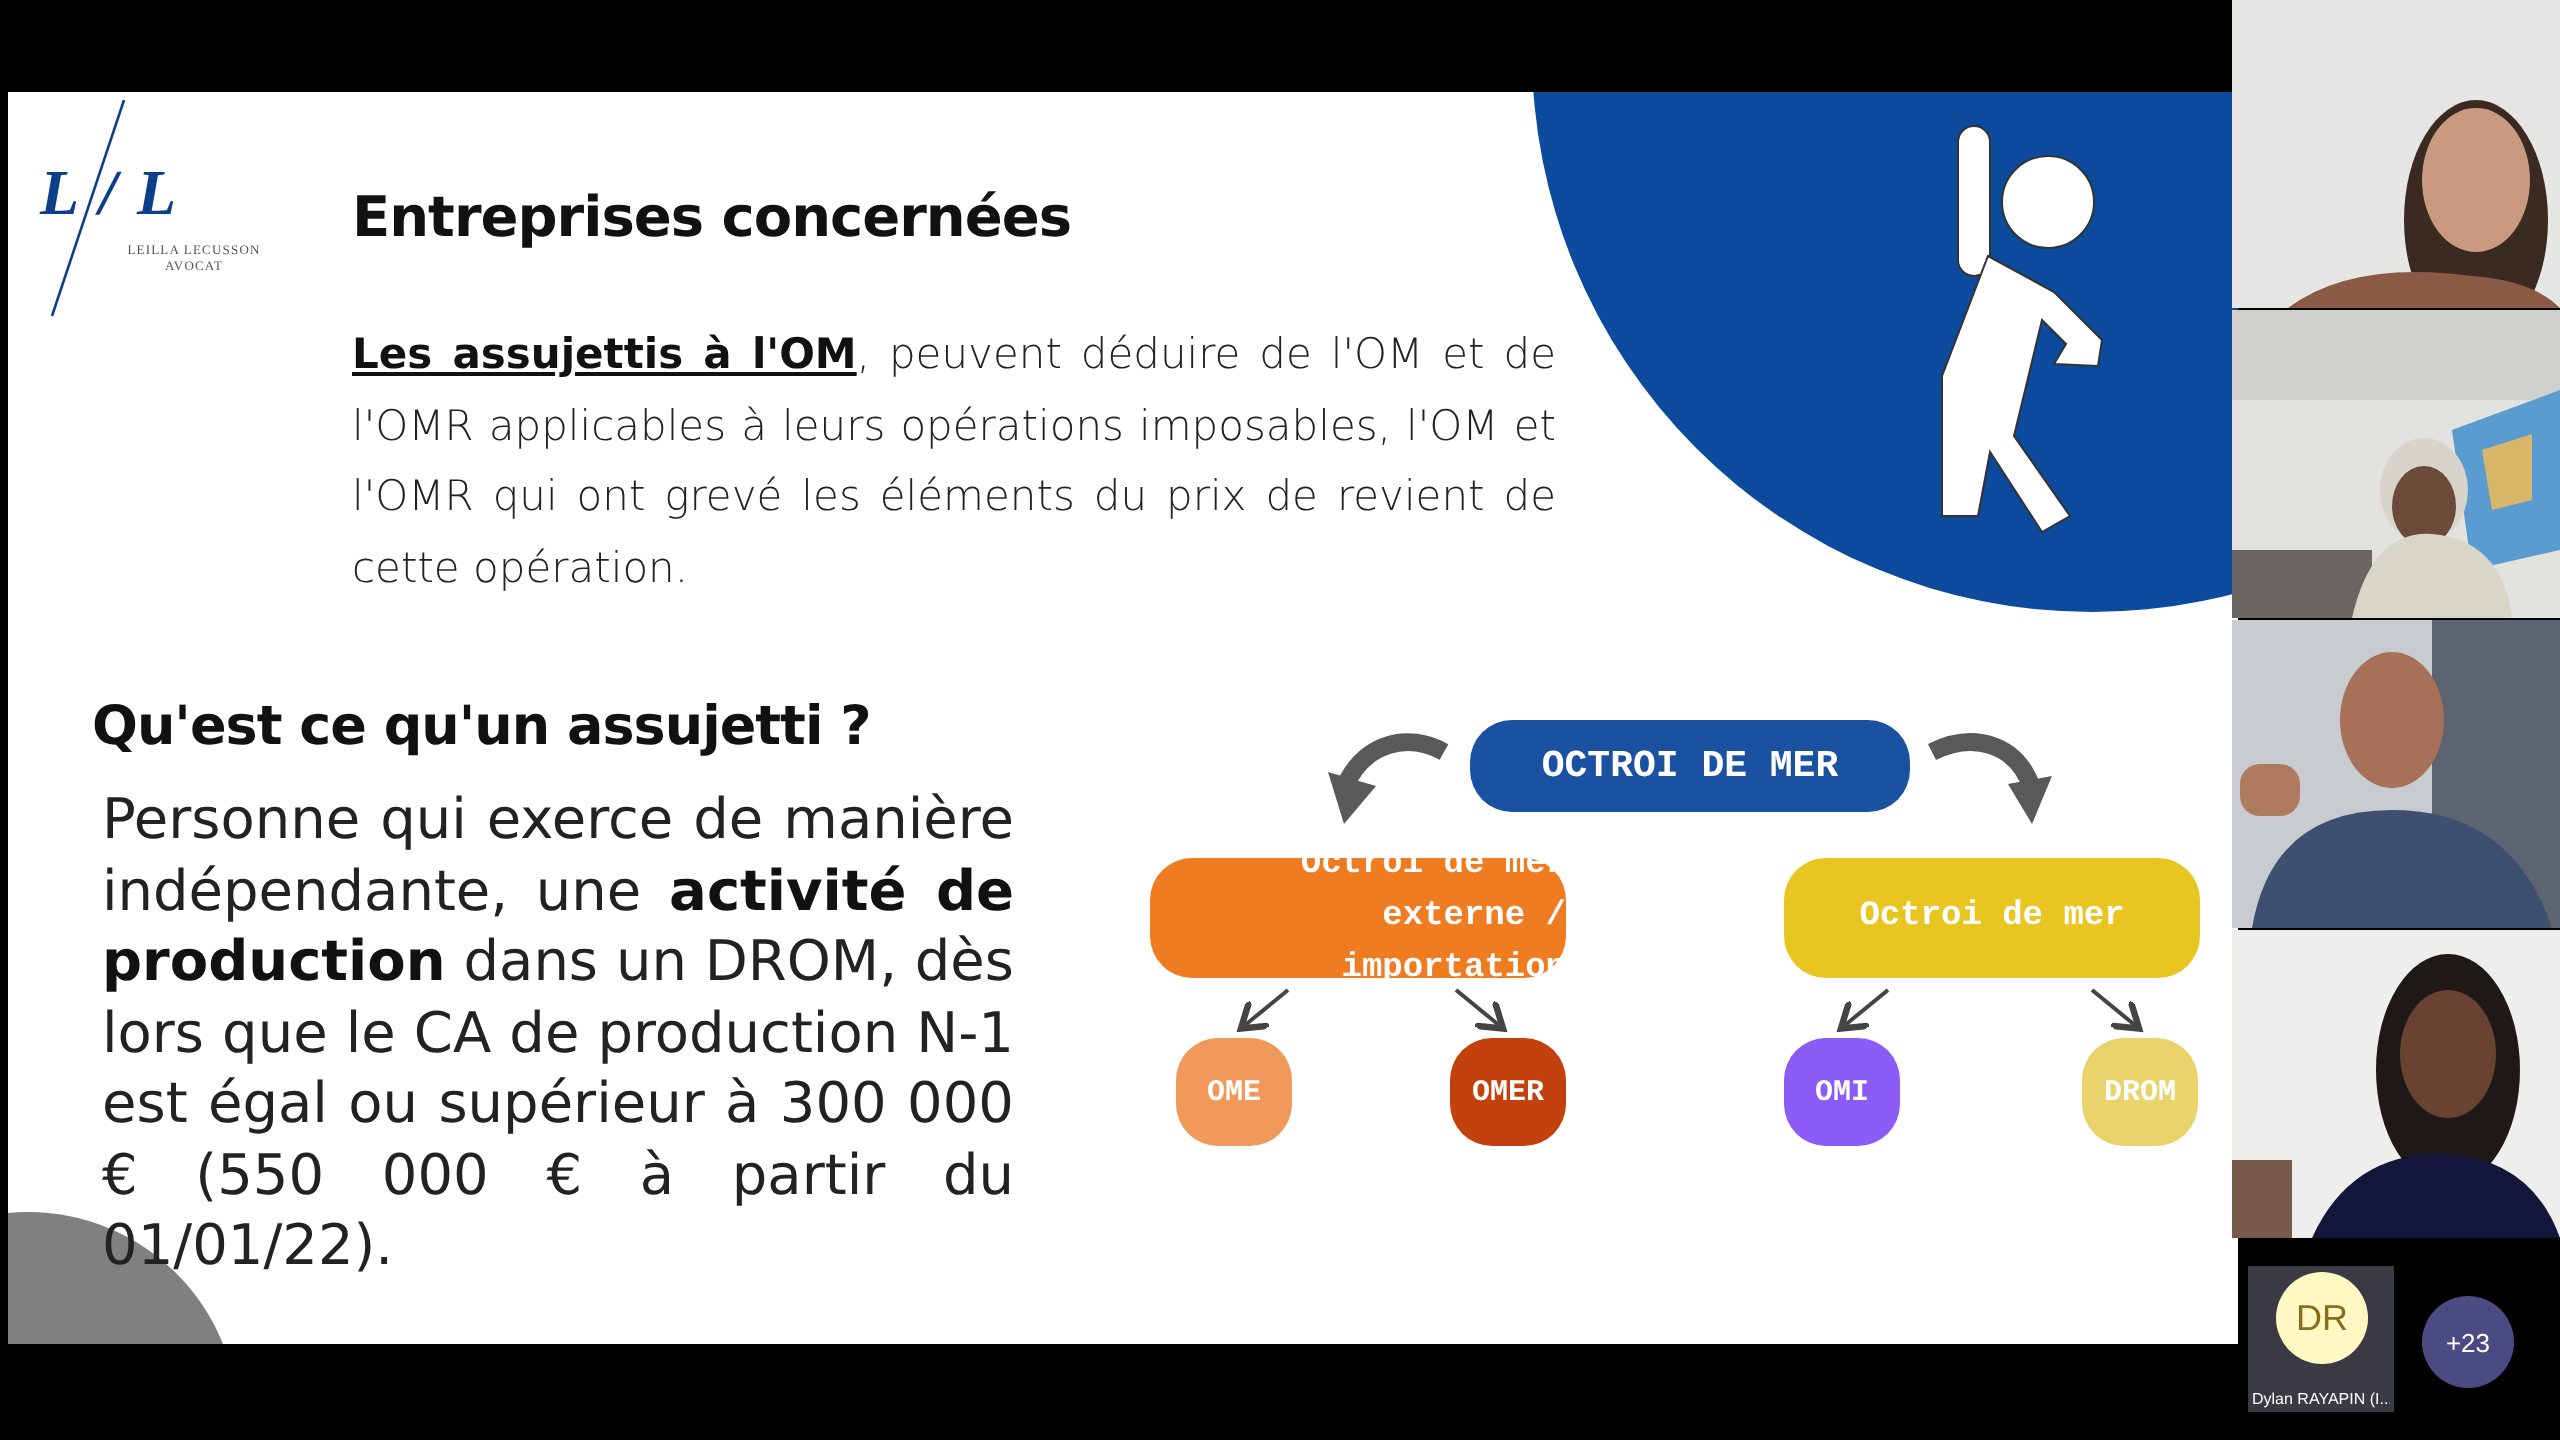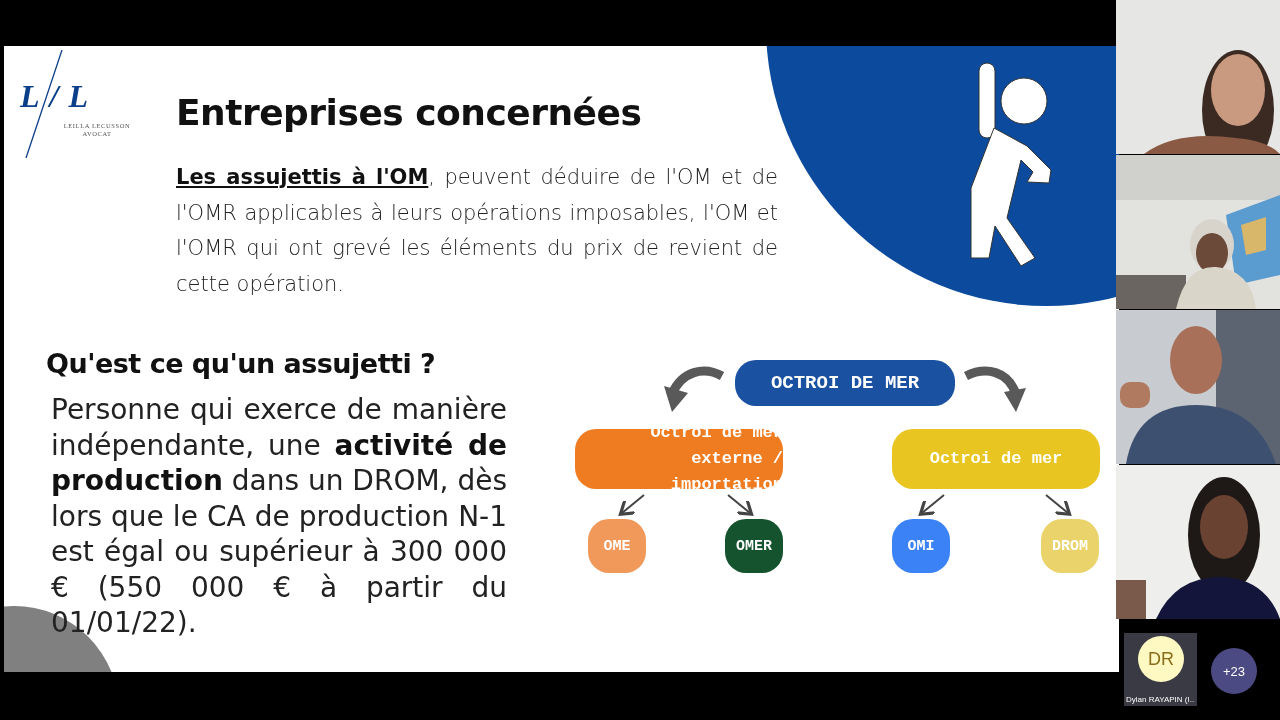--- a/index.html
+++ b/index.html
@@ -24,21 +24,21 @@
   .logo svg { position: absolute; left: 0; top: 0; }
   .logo .ll {
     position: absolute; left: 4px; top: 28px; font-family: "Liberation Serif", serif;
     font-style: italic; font-weight: bold; font-size: 32px; color: #0b3f8a; letter-spacing: 10px;
   }
   .logo .name {
     position: absolute; left: 46px; top: 72px; width: 70px; text-align: center;
     font-family: "Liberation Serif", serif; font-size: 6.5px; color: #555; letter-spacing: 0.6px; line-height: 8px;
   }
   .title1 {
-    position: absolute; left: 172px; top: 46px; font-size: 36px; font-weight: bold; color: #111;
+    position: absolute; left: 172px; top: 46px; font-size: 28px; font-weight: bold; color: #111;
     font-family: "DejaVu Sans", sans-serif; letter-spacing: -0.5px;
   }
   .para1 {
     position: absolute; left: 172px; top: 102px; width: 602px; font-size: 21px; line-height: 35.5px;
     color: #222; text-align: justify; font-family: "DejaVu Sans", sans-serif; font-weight: 300; margin-top: 12px;
   }
   .para1 .lead { font-weight: bold; text-decoration: underline; color: #111; }
   .title2 {
     position: absolute; left: 42px; top: 302px; font-size: 27px; font-weight: bold; color: #111;
     font-family: "DejaVu Sans", sans-serif; letter-spacing: -0.5px;
@@ -53,22 +53,22 @@
   }
   .box {
     position: absolute; display: flex; align-items: center; justify-content: center; text-align: right;
     color: #fff; font-family: Liberation Mono, monospace; font-weight: bold; border-radius: 21px;
   }
   .box-main { left: 731px; top: 314px; width: 220px; height: 46px; background: #1a51a1; font-size: 19px; }
   .box-ext { left: 571px; top: 383px; width: 208px; height: 60px; background: #f07c22; font-size: 17px; line-height: 26px; }
   .box-int { left: 888px; top: 383px; width: 208px; height: 60px; background: #e8c520; font-size: 17px; line-height: 26px; }
   .box-sm { width: 58px; height: 54px; font-size: 15px; }
   .box-ome { left: 584px; top: 473px; background: #f0995a; }
-  .box-omer { left: 721px; top: 473px; background: #14532d; }
-  .box-omi { left: 888px; top: 473px; background: #3b82f6; }
+  .box-omer { left: 721px; top: 473px; background: #c2410c; }
+  .box-omi { left: 888px; top: 473px; background: #8b5cf6; }
   .box-omir { left: 1037px; top: 473px; background: #ead36a; }
   .arrows { position: absolute; left: 0; top: 0; }
   
   .tile { position: absolute; left: 1116px; width: 164px; overflow: hidden; }
   .tile svg { display: block; }
   .participant {
     position: absolute; left: 1124px; top: 633px; width: 73px; height: 73px; background: #3a3a44;
   }
   .avatar {
     position: absolute; left: 14px; top: 3px; width: 46px; height: 46px; border-radius: 50%;

